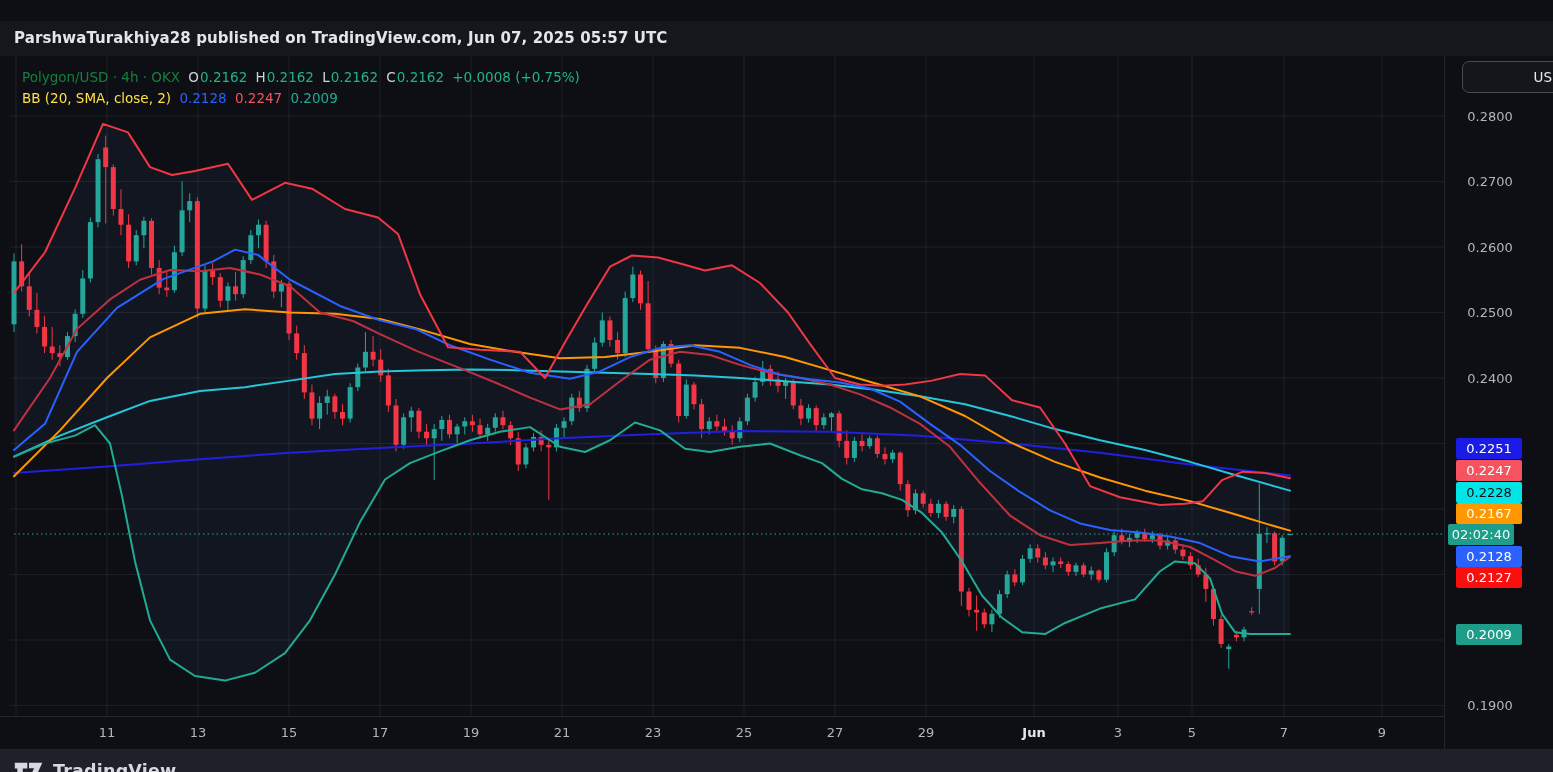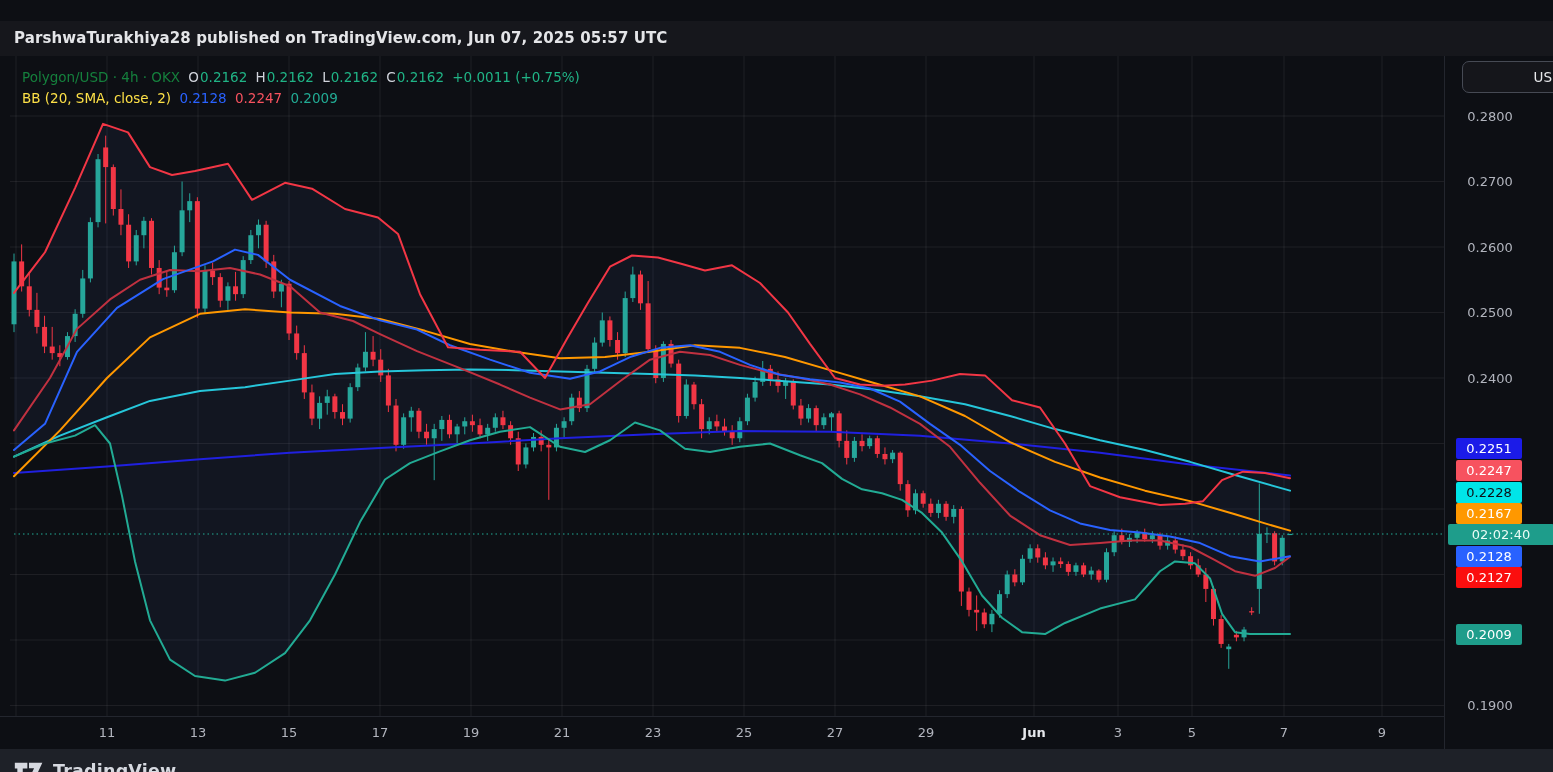--- a/index.html
+++ b/index.html
@@ -8,21 +8,21 @@
   .topbar{position:absolute;left:0;top:0;width:100%;height:35px;background:#16171c;color:#e4e5e8;
           font-size:15px;font-weight:600;line-height:35px;padding-left:14px;box-sizing:border-box;letter-spacing:.1px;}
   .chartsvg{position:absolute;left:0;top:0;}
   .legend{position:absolute;left:22px;top:46px;font-size:13.5px;color:#d1d4dc;line-height:21px;}
   .legend .row{white-space:nowrap;cursor:default;}
   .legend span{margin-right:4px;}
   .usd-btn{position:absolute;left:1462px;top:40px;width:74px;height:30px;border:1px solid #464a54;border-radius:7px;
            color:#e8e9ec;font-size:13.5px;display:flex;align-items:center;justify-content:center;background:#15161b;cursor:pointer;padding-left:48px;}
   .badge{position:absolute;left:1456px;width:66px;height:21px;border-radius:2px;font-size:13px;
          display:flex;align-items:center;justify-content:center;font-weight:500;}
-  .badge.wide{left:1448px;width:106px;}
+  .badge.wide{left:1448px;width:66px;}
   .footer{position:absolute;left:0;top:728px;width:100%;height:44px;background:#1e2128;display:flex;align-items:center;}
   .footer .logo{margin-left:14px;margin-right:9px;display:flex;align-items:center;}
   .footer .brand{color:#d6d9e0;font-size:17.5px;font-weight:700;letter-spacing:.2px;}
   .axis-sep{position:absolute;left:1444px;top:35px;width:1px;height:693px;background:#23262e;}
   .xaxis-sep{position:absolute;left:0;top:695px;width:1444px;height:1px;background:#23262e;}
 </style>
 </head>
 <body>
 
 <div class="stage">
@@ -432,21 +432,21 @@
   <div class="axis-sep"></div>
   <div class="xaxis-sep"></div>
 
   <div class="legend">
     <div class="row">
       <span style="color:#15803d">Polygon/USD · 4h · OKX</span>
       <span style="color:#d1d4dc;margin-right:1px">O</span><span style="color:#20b486">0.2162</span>
       <span style="color:#d1d4dc;margin-right:1px">H</span><span style="color:#20b486">0.2162</span>
       <span style="color:#d1d4dc;margin-right:1px">L</span><span style="color:#20b486">0.2162</span>
       <span style="color:#d1d4dc;margin-right:1px">C</span><span style="color:#20b486">0.2162</span>
-      <span style="color:#20b486">+0.0011 (+0.75%)</span>
+      <span style="color:#20b486">+0.0008 (+0.75%)</span>
     </div>
     <div class="row">
       <span style="color:#fde047">BB (20, SMA, close, 2)</span>
       <span style="color:#2962ff">0.2128</span>
       <span style="color:#f7525f">0.2247</span>
       <span style="color:#22ab94">0.2009</span>
     </div>
   </div>
 
   <div class="usd-btn">USD</div>

